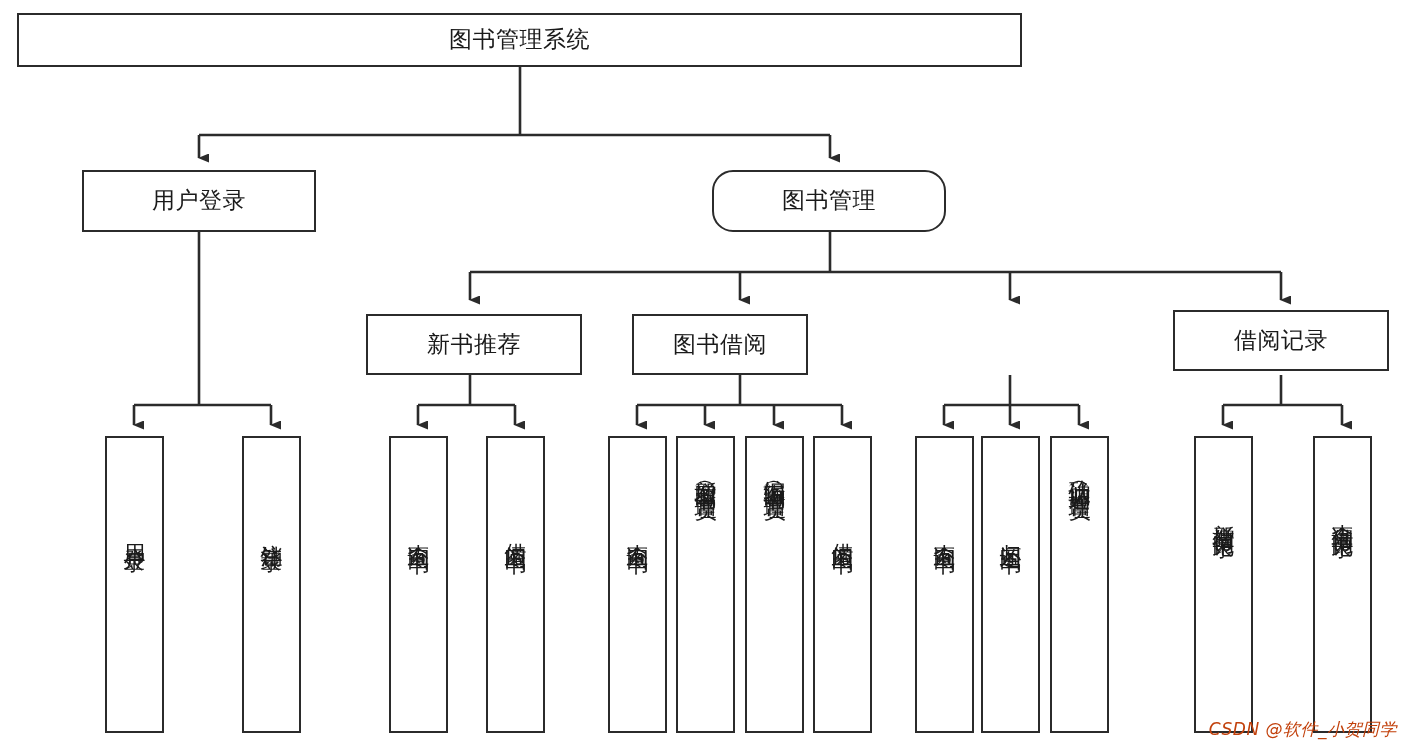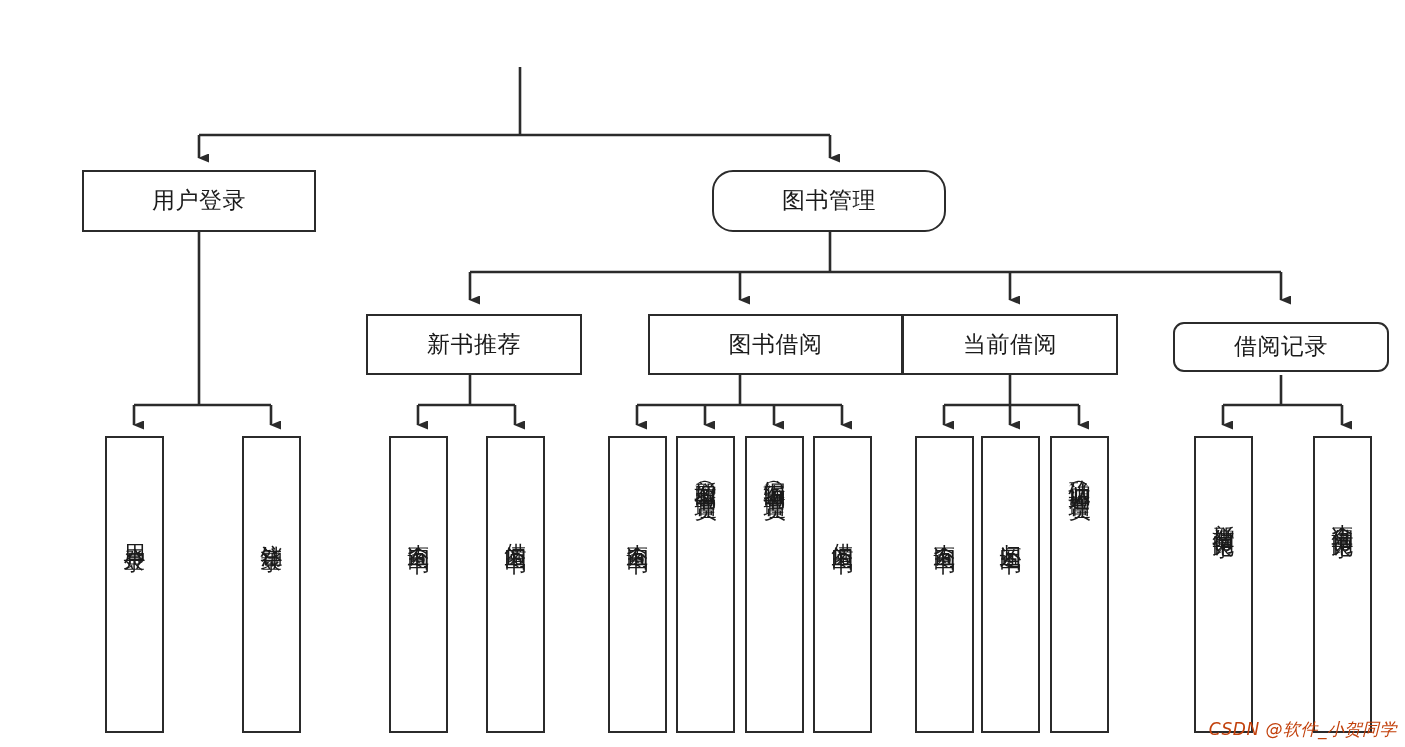--- a/index.html
+++ b/index.html
@@ -131,42 +131,42 @@
       <line x1="1010" y1="405" x2="1010" y2="425" marker-end="url(#arrowhead)"></line>
       <line x1="1079" y1="405" x2="1079" y2="425" marker-end="url(#arrowhead)"></line>
 
       <line x1="1281" y1="375" x2="1281" y2="405"></line>
       <line x1="1223" y1="405" x2="1342" y2="405"></line>
       <line x1="1223" y1="405" x2="1223" y2="425" marker-end="url(#arrowhead)"></line>
       <line x1="1342" y1="405" x2="1342" y2="425" marker-end="url(#arrowhead)"></line>
     </g>
   </svg>
 
+  <div class="node-box root" style="left:17px; top:13px; width:1005px; height:54px;">
+    <span class="node-label">图书管理系统</span>
+  </div>
 
   <div class="node-box horizontal" style="left:82px; top:170px; width:234px; height:62px;">
     <span class="node-label">用户登录</span>
   </div>
 
   <div class="node-box horizontal" style="left:712px; top:170px; width:234px; height:62px;border-radius:21px;">
     <span class="node-label">图书管理</span>
   </div>
 
   <div class="node-box horizontal" style="left:366px; top:314px; width:216px; height:61px;">
     <span class="node-label">新书推荐</span>
   </div>
 
-  <div class="node-box horizontal" style="left:632px; top:314px; width:255px; height:61px;margin-left:16px;">
+  <div class="node-box horizontal" style="left:632px; top:314px; width:176px; height:61px;">
     <span class="node-label">图书借阅</span>
   </div>
 
-  <div class="node-box horizontal" style="left:902px; top:314px; width:216px; height:61px;">
-    <span class="node-label">当前借阅</span>
-  </div>
-
-  <div class="node-box horizontal" style="left:1173px; top:322px; width:216px; height:50px;border-radius:11px;">
+
+  <div class="node-box horizontal" style="left:1173px; top:310px; width:216px; height:61px;">
     <span class="node-label">借阅记录</span>
   </div>
 
   <div class="node-box vertical mid" style="left:105px; top:436px; width:59px; height:297px;">
     <span class="node-label">用户登录</span>
   </div>
 
   <div class="node-box vertical mid" style="left:242px; top:436px; width:59px; height:297px;">
     <span class="node-label">注销登录</span>
   </div>

